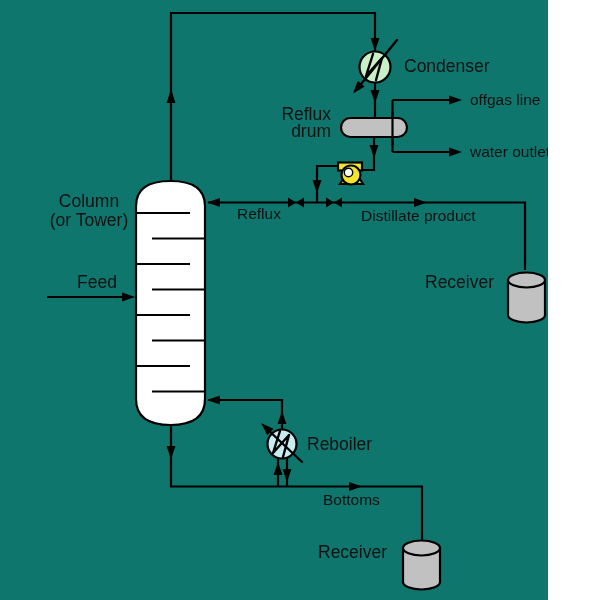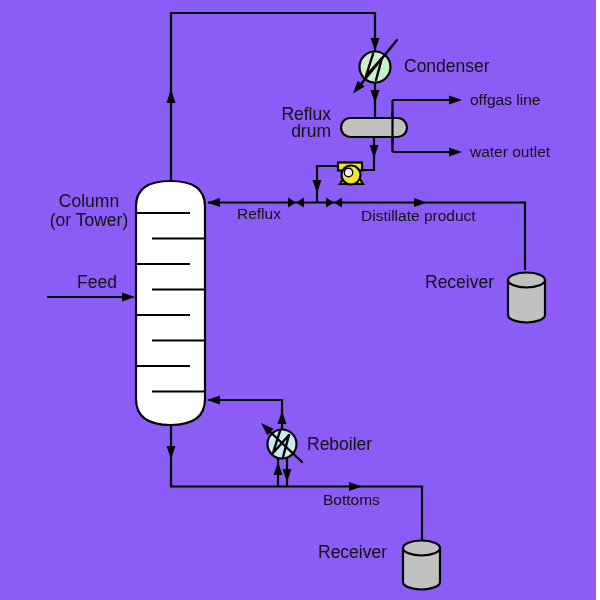--- a/index.html
+++ b/index.html
@@ -1,16 +1,16 @@
 <!DOCTYPE html>
 <html><head>
 <meta charset="utf-8">
 <style>
   html,body{margin:0;padding:0;background:#ffffff;}
-  .stage{position:relative;width:596px;height:600px;background:#8b5cf6;overflow:hidden;}
+  .stage{position:relative;width:548px;height:600px;background:#0f766e;overflow:hidden;}
   svg{display:block;}
   .pipe{stroke:#000;stroke-width:2.2;fill:none;}
   .arrow{fill:#000;stroke:none;}
   .valve{fill:#000;stroke:none;}
   .outline{stroke:#000;stroke-width:2.2;}
   .coil{stroke:#000;stroke-width:2.4;fill:none;stroke-linecap:round;stroke-linejoin:round;}
   text{font-family:"Liberation Sans","DejaVu Sans",sans-serif;fill:#111;}
   .lbl-lg{font-size:17.5px;}
   .lbl-sm{font-size:15.5px;}
 </style>

